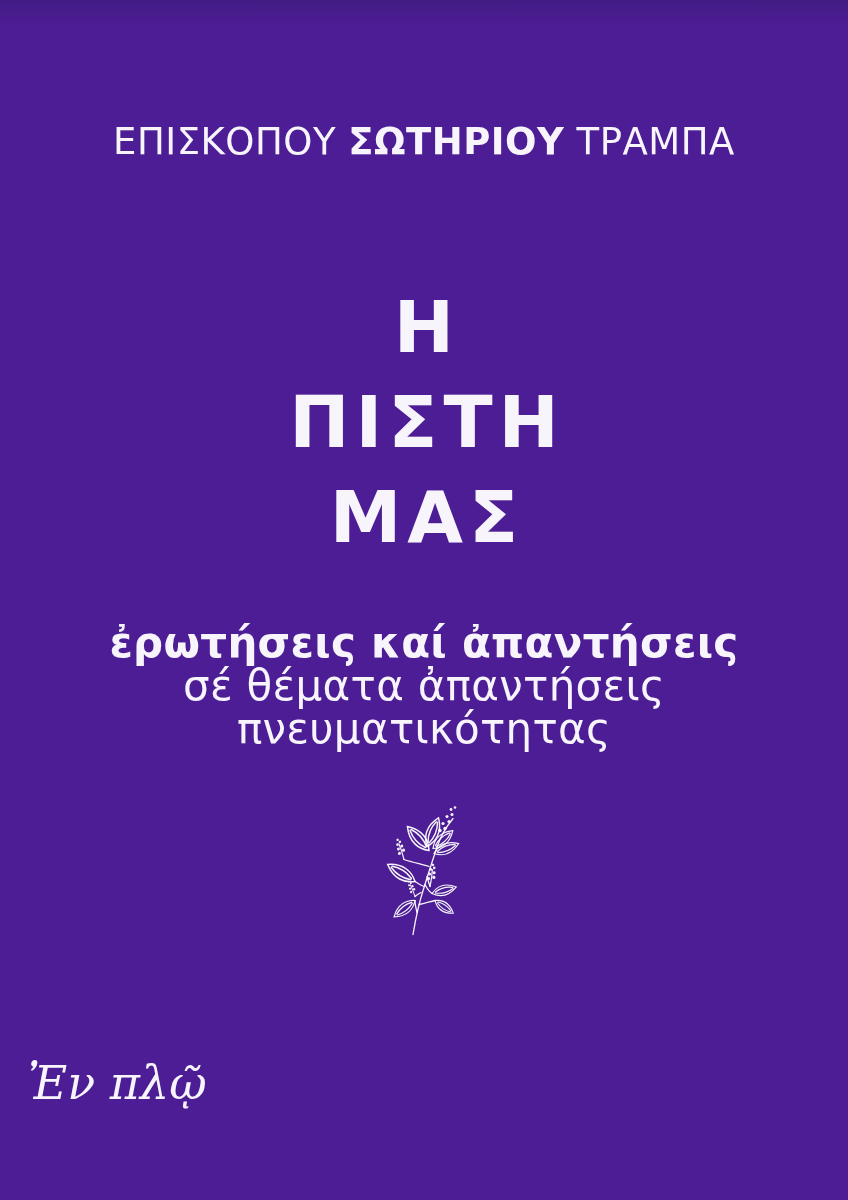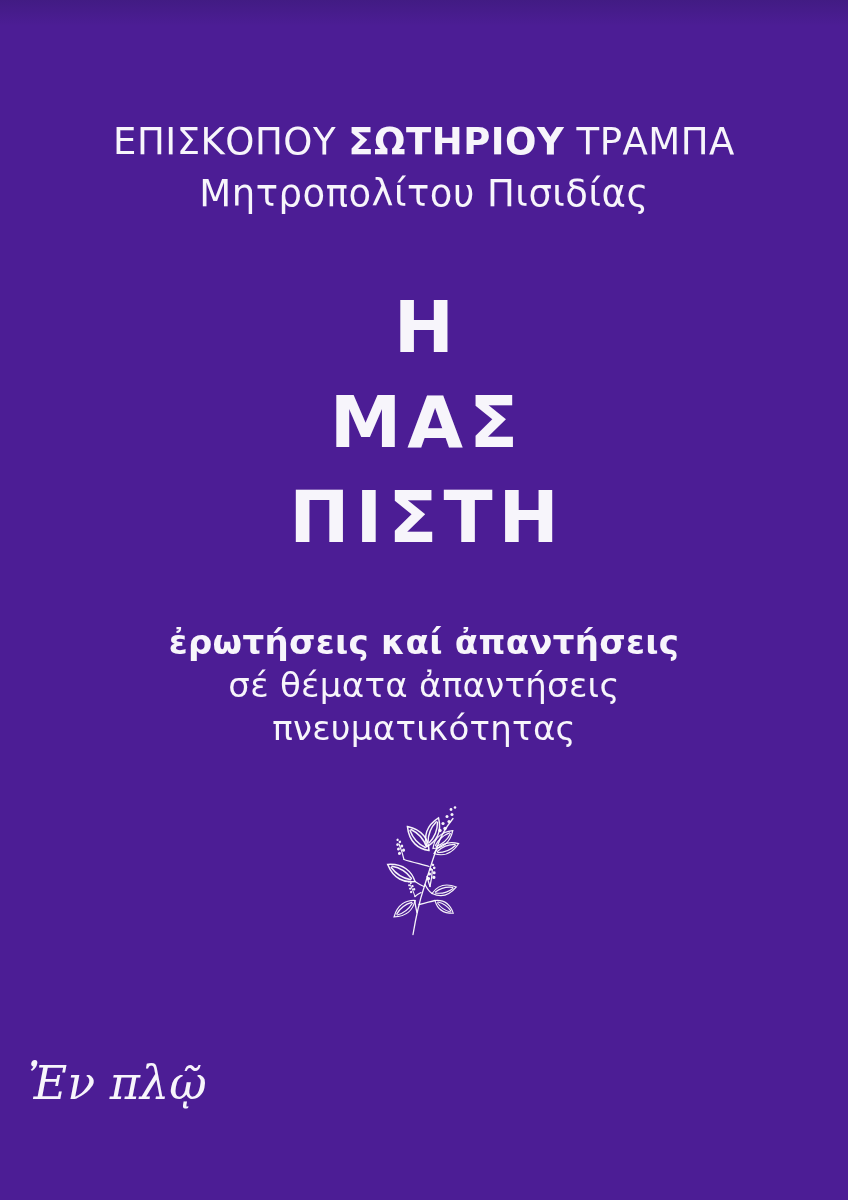--- a/index.html
+++ b/index.html
@@ -57,21 +57,21 @@
   .title-block .tline {
     padding-left: 6px; 
   }
 
   .subtitle-block {
     position: absolute;
     top: 621px;
     left: 0;
     width: 100%;
     text-align: center;
-    font-size: 34px;
+    font-size: 42px;
     line-height: 43px;
     letter-spacing: 0.3px;
   }
   .subtitle-block .bold {
     font-weight: 700;
   }
 
   .sprig-wrap {
     position: absolute;
     top: 804px;
@@ -98,27 +98,26 @@
     margin-left: 28px;
   }
 </style>
 </head>
 <body>
 
 <div class="cover" style="background: #4c1d95; color: rgb(247, 245, 251);">
 
   <div class="author-block">
     <div><span>ΕΠΙΣΚΟΠΟΥ </span><span class="emph">ΣΩΤΗΡΙΟΥ</span><span> ΤΡΑΜΠΑ</span></div>
-    <div>Μητροπολίτου Πισιδίας</div>
   </div>
 
   <div class="title-block">
     <div class="tline">Η</div>
+    <div class="tline">ΠΙΣΤΗ</div>
     <div class="tline">ΜΑΣ</div>
-    <div class="tline">ΠΙΣΤΗ</div>
   </div>
 
   <div class="subtitle-block">
     <div class="bold">ἐρωτήσεις καί ἀπαντήσεις</div>
     <div>σέ θέματα ἀπαντήσεις</div>
     <div>πνευματικότητας</div>
   </div>
 
   <div class="sprig-wrap">
     <svg viewBox="0 0 78 135" xmlns="http://www.w3.org/2000/svg">

